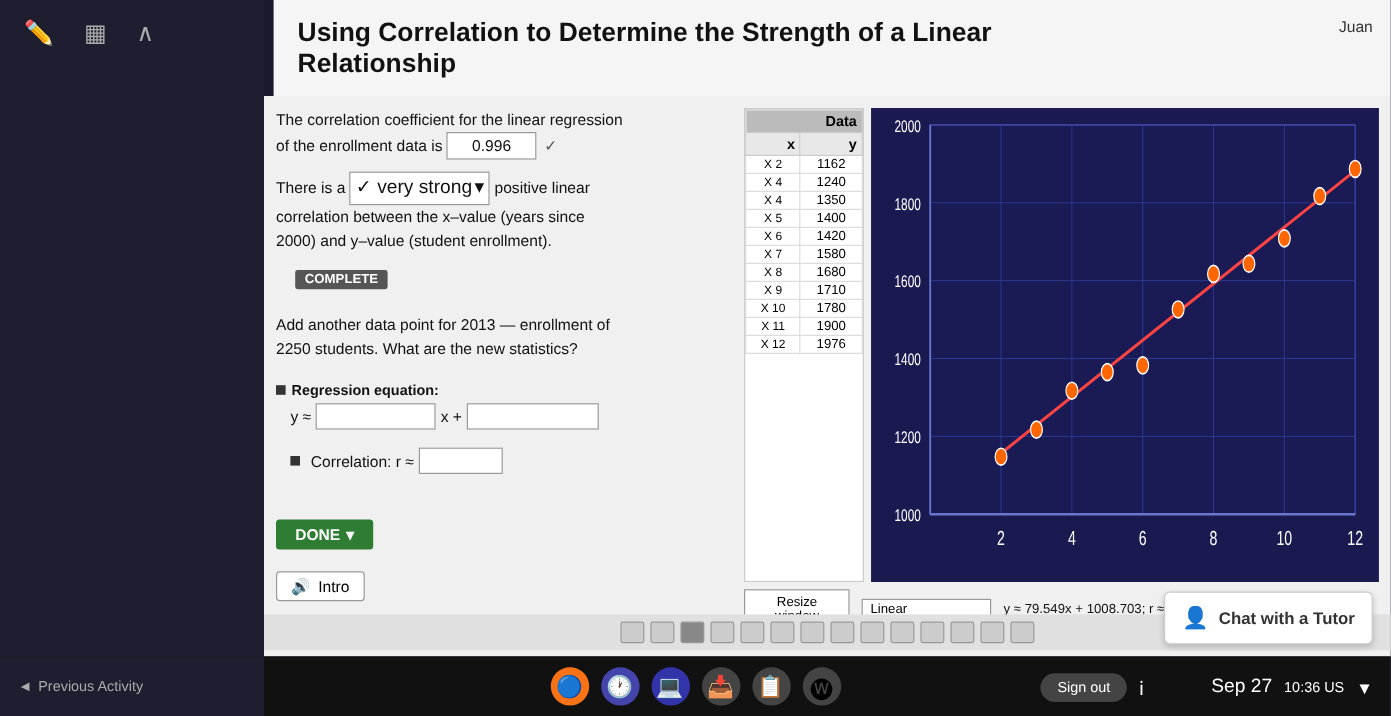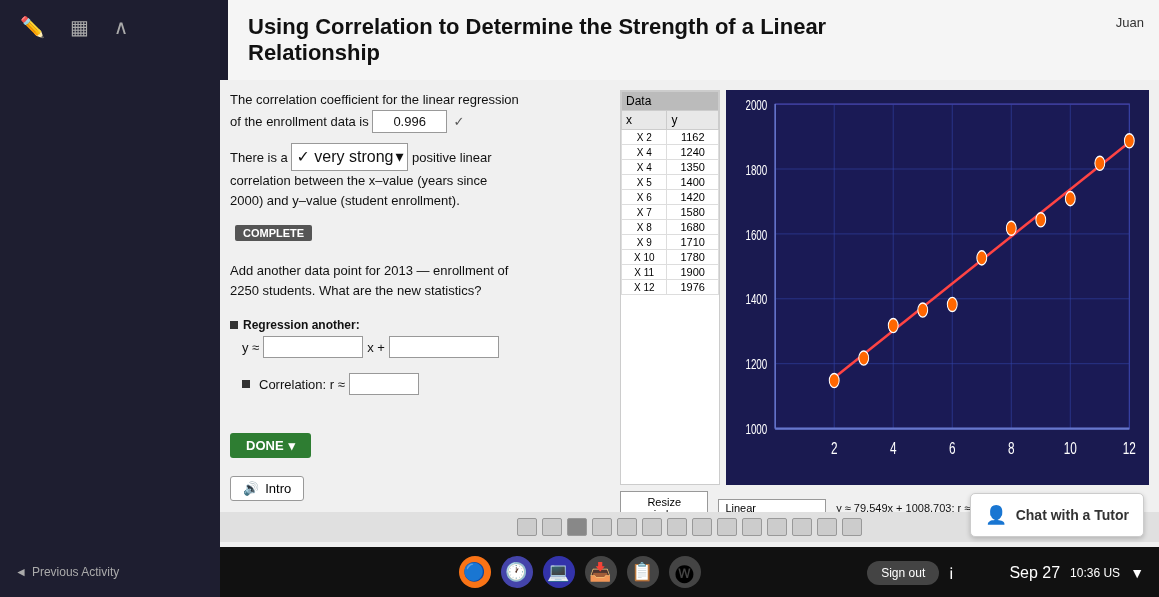--- a/index.html
+++ b/index.html
@@ -110,21 +110,21 @@
     }
 
     .complete-badge {
       display: inline-block;
       background: #555;
       color: white;
       font-size: 11px;
       font-weight: bold;
       padding: 2px 8px;
       border-radius: 2px;
-      margin: 5px 5px;
+      margin: 5px 16px;
     }
 
     .add-point-text {
       line-height: 1.5;
       margin-top: 5px;
     }
 
     .regression-section {
       margin-top: 8px;
     }
@@ -241,22 +241,22 @@
     .data-table {
       width: 100%;
       border-collapse: collapse;
       font-size: 12px;
     }
 
     .data-table th {
       background: #e8e8e8;
       border: 1px solid #ccc;
       padding: 2px 4px;
-      text-align: left;
-      font-weight: normal;
+      text-align: right;
+      font-weight: bold;
     }
 
     .data-table td {
       border: 1px solid #ddd;
       padding: 1px 4px;
       text-align: center;
       font-size: 11px;
     }
 
     .data-table td.x-col {
@@ -465,21 +465,21 @@
     </div>
 
     <div class="add-point-text">
       <span>Add another data point for 2013 — enrollment of</span><br>
       <span>2250 students. What are the new statistics?</span>
     </div>
 
     <div class="regression-section">
       <div class="bullet-label">
         <span class="bullet-dot"></span>
-        <span>Regression another:</span>
+        <span>Regression equation:</span>
       </div>
       <div class="equation-row">
         <span>y ≈</span>
         <input class="eq-input" type="text" style="">
         <span>x +</span>
         <input class="eq-input-small" type="text" style="">
       </div>
     </div>
 
     <div class="correlation-row">

